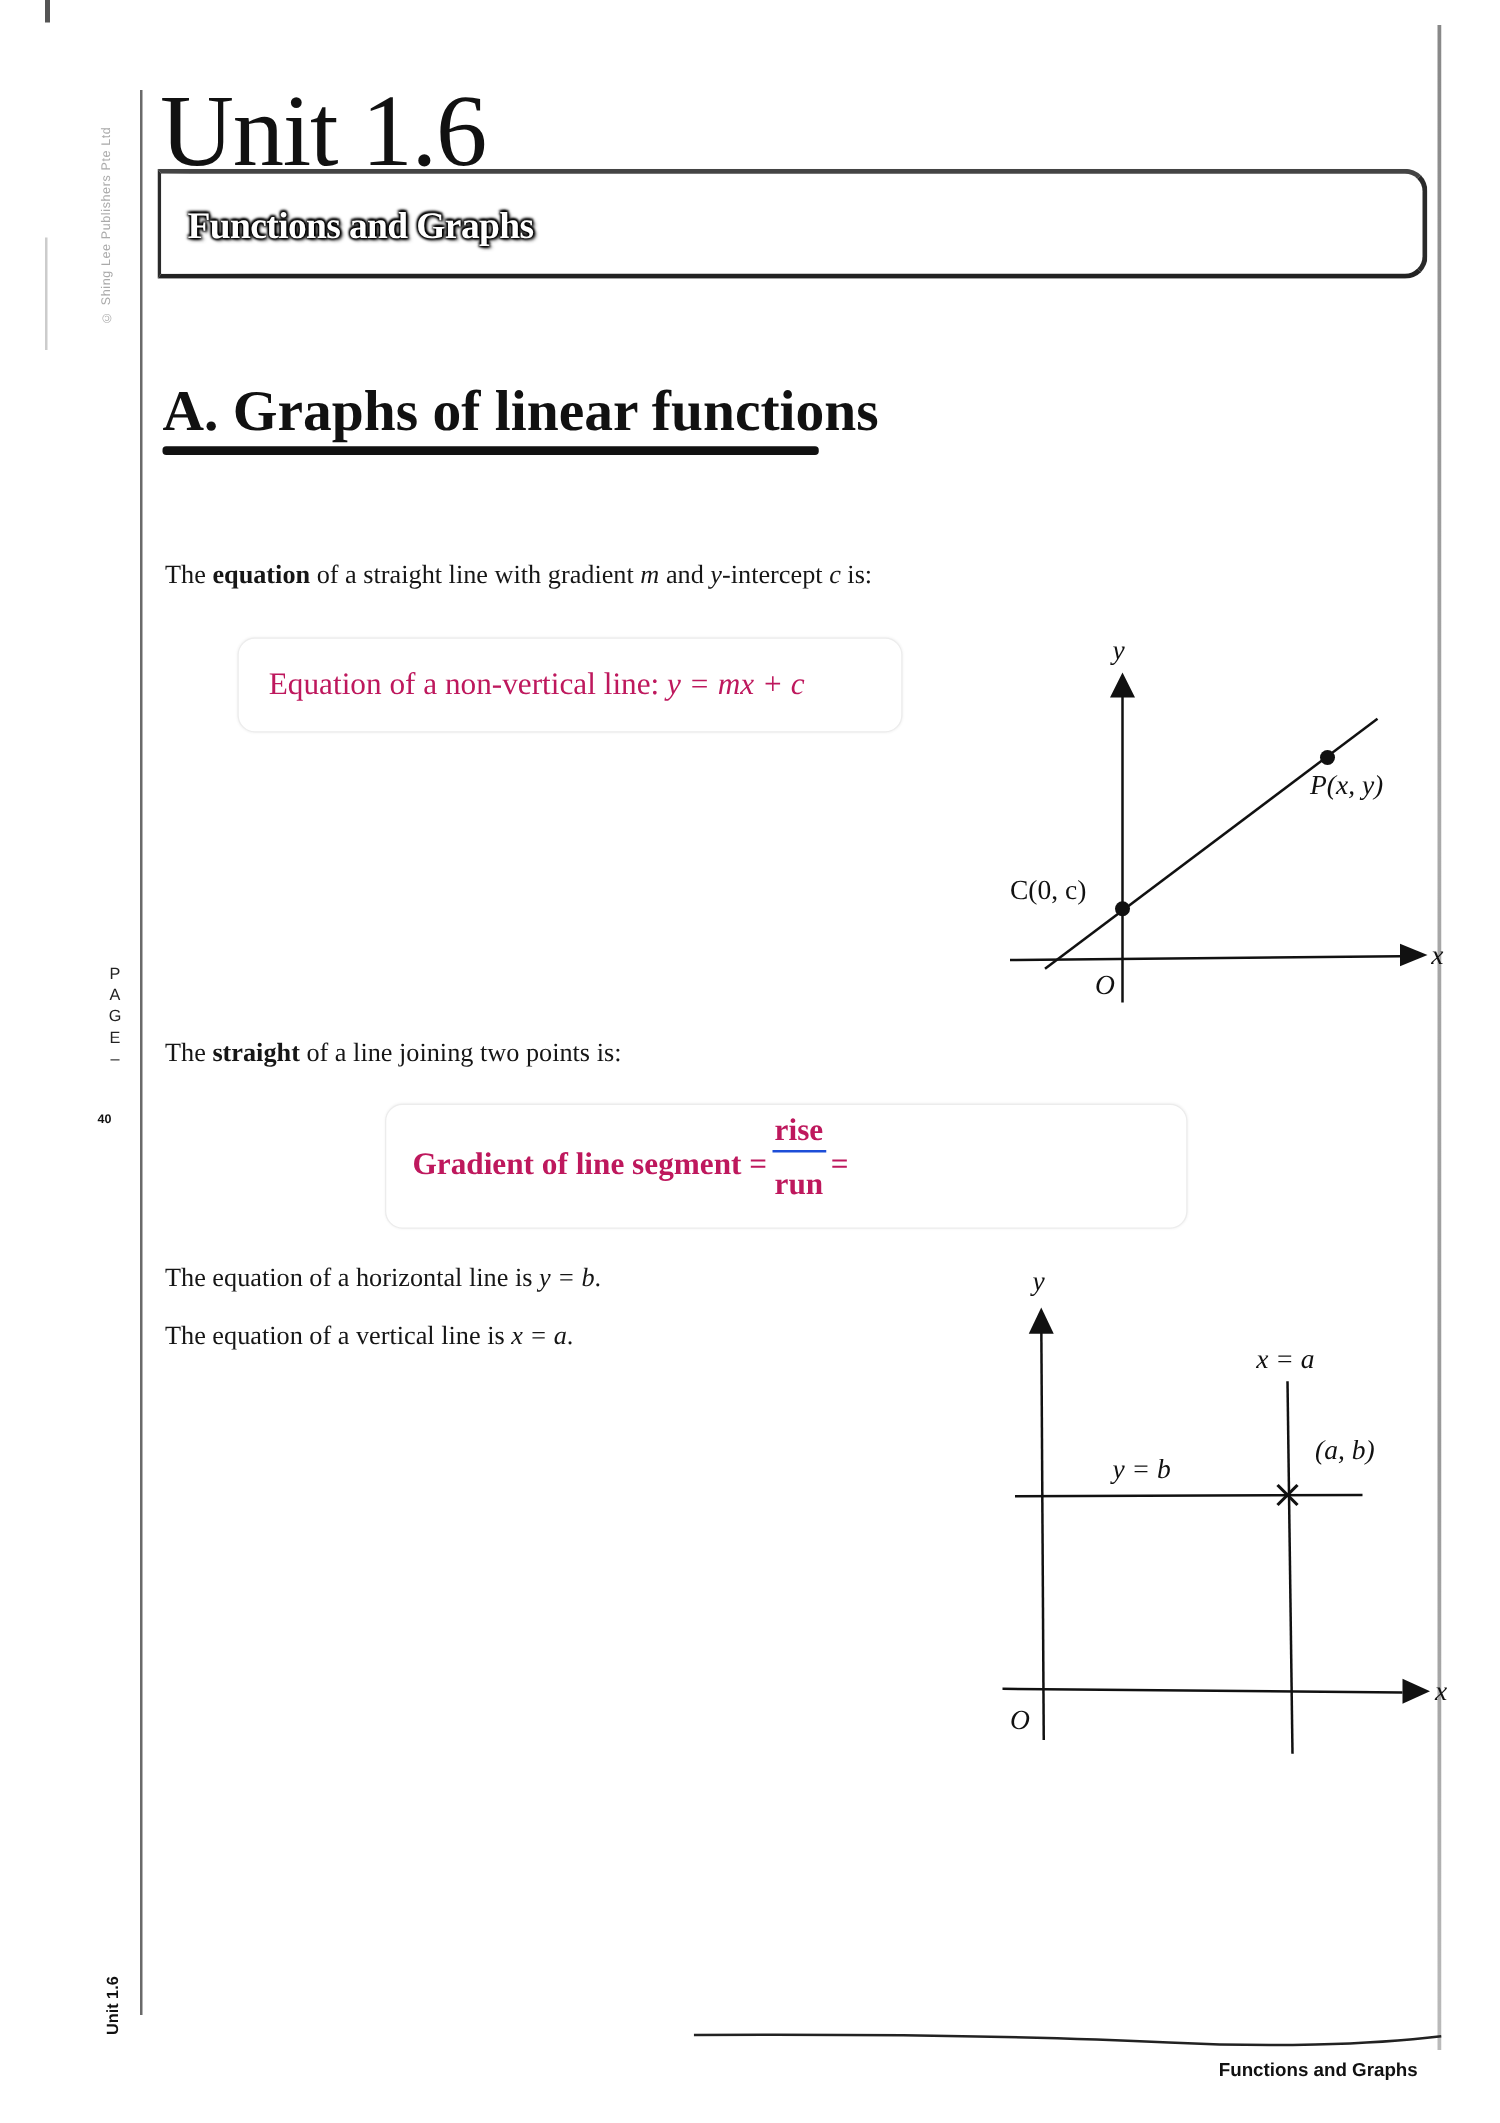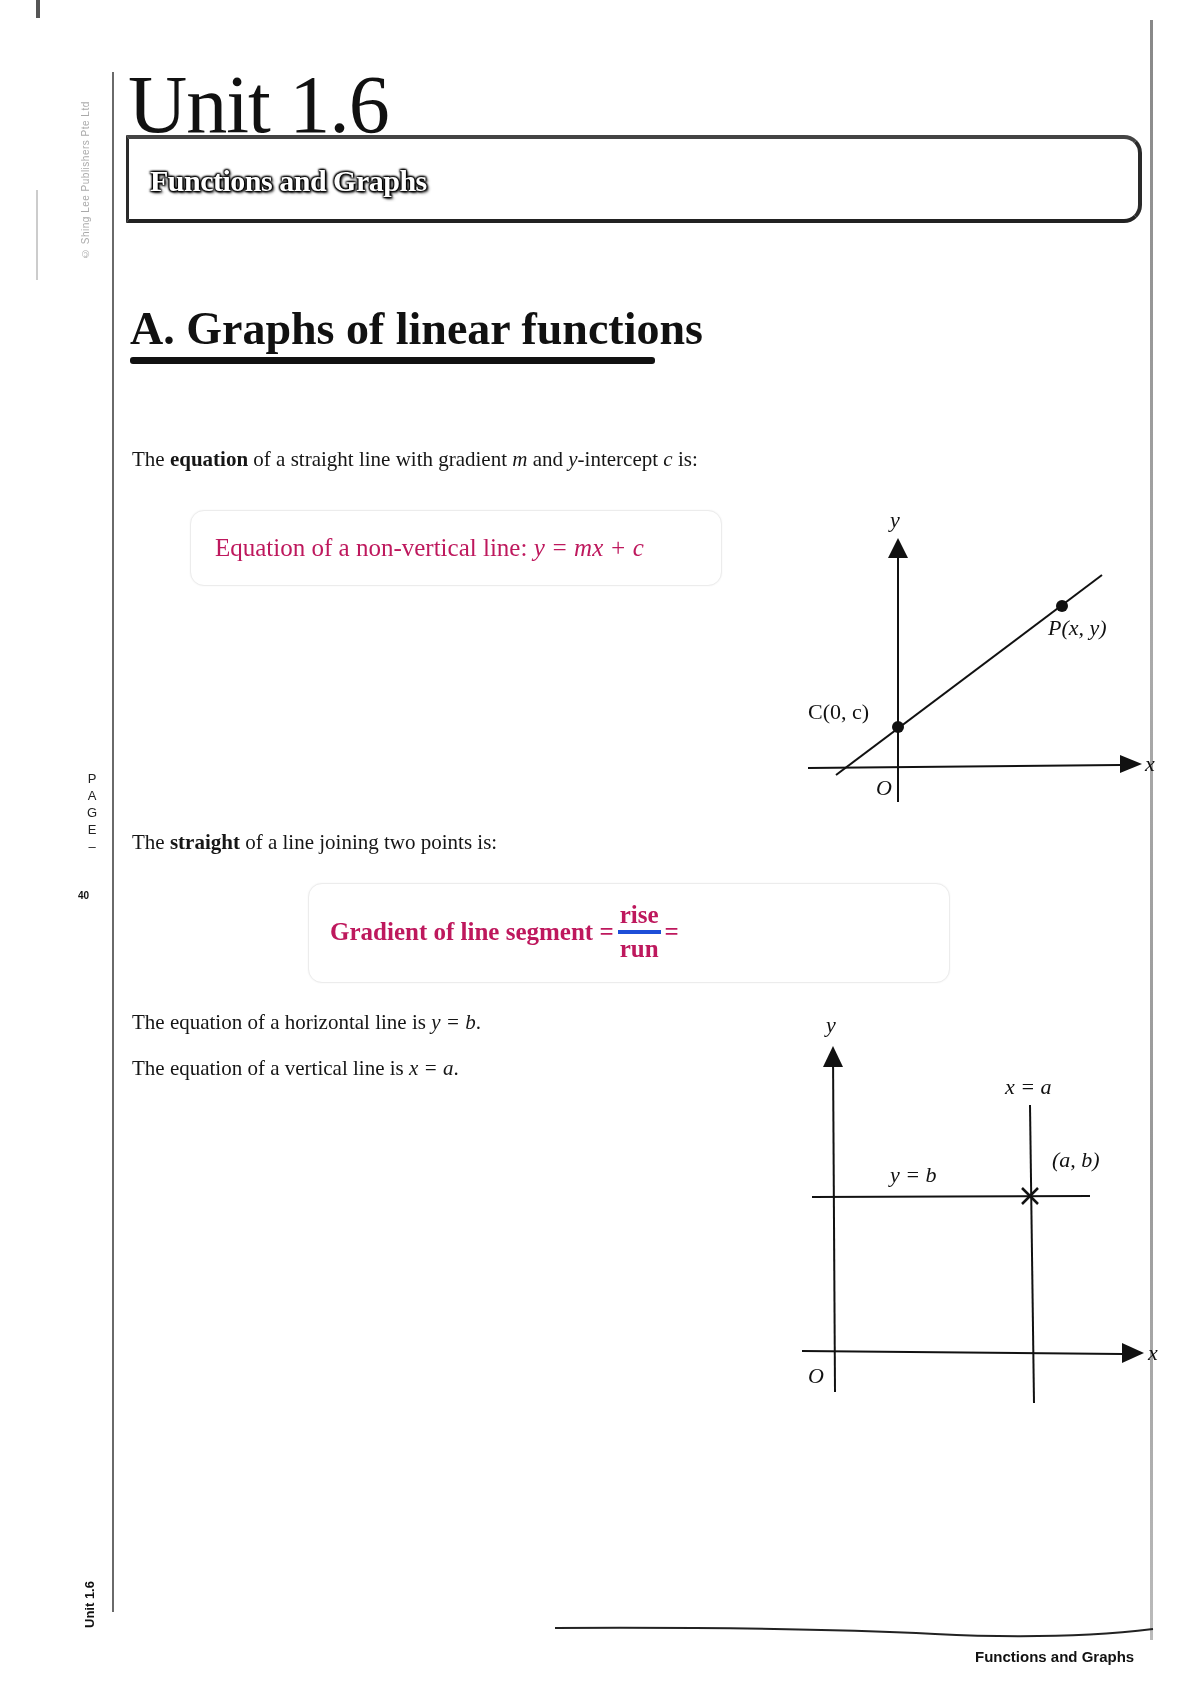--- a/index.html
+++ b/index.html
@@ -69,22 +69,22 @@
   .para b { font-weight: bold; }
   .para i { font-style: italic; }
 
   .formula-box {
     border: 1px solid #ececec; border-radius: 14px; background: #fff;
     box-shadow: 0 0 2px #f2f2f2;
   }
   .formula-text { font-size: 25px; color: #be185d; white-space: nowrap; }
 
   .frac { display: inline-flex; flex-direction: column; align-items: center; vertical-align: middle; margin: 0 4px; }
-  .frac .num { border-bottom: 4px solid #1d4ed8; padding: 0 2px; line-height: 30px; }
-  .frac .den { line-height: 30px; padding: 0 2px; text-align: center; }
+  .frac .num { border-bottom: 2px solid #1d4ed8; padding: 0 2px; line-height: 30px; }
+  .frac .den { line-height: 30px; padding: 11px 2px; text-align: center; }
 
   svg text { font-family: "Liberation Serif", "DejaVu Serif", serif; font-style: italic; fill: #111; }
 
   .footer-rule { left: 555px; top: 1624px; width: 600px; height: 24px; }
   .footer-text {
     left: 975px; top: 1648px; font-family: "Liberation Sans", sans-serif;
     font-weight: bold; font-size: 15px; color: #111;
   }
 </style>
 </head>

